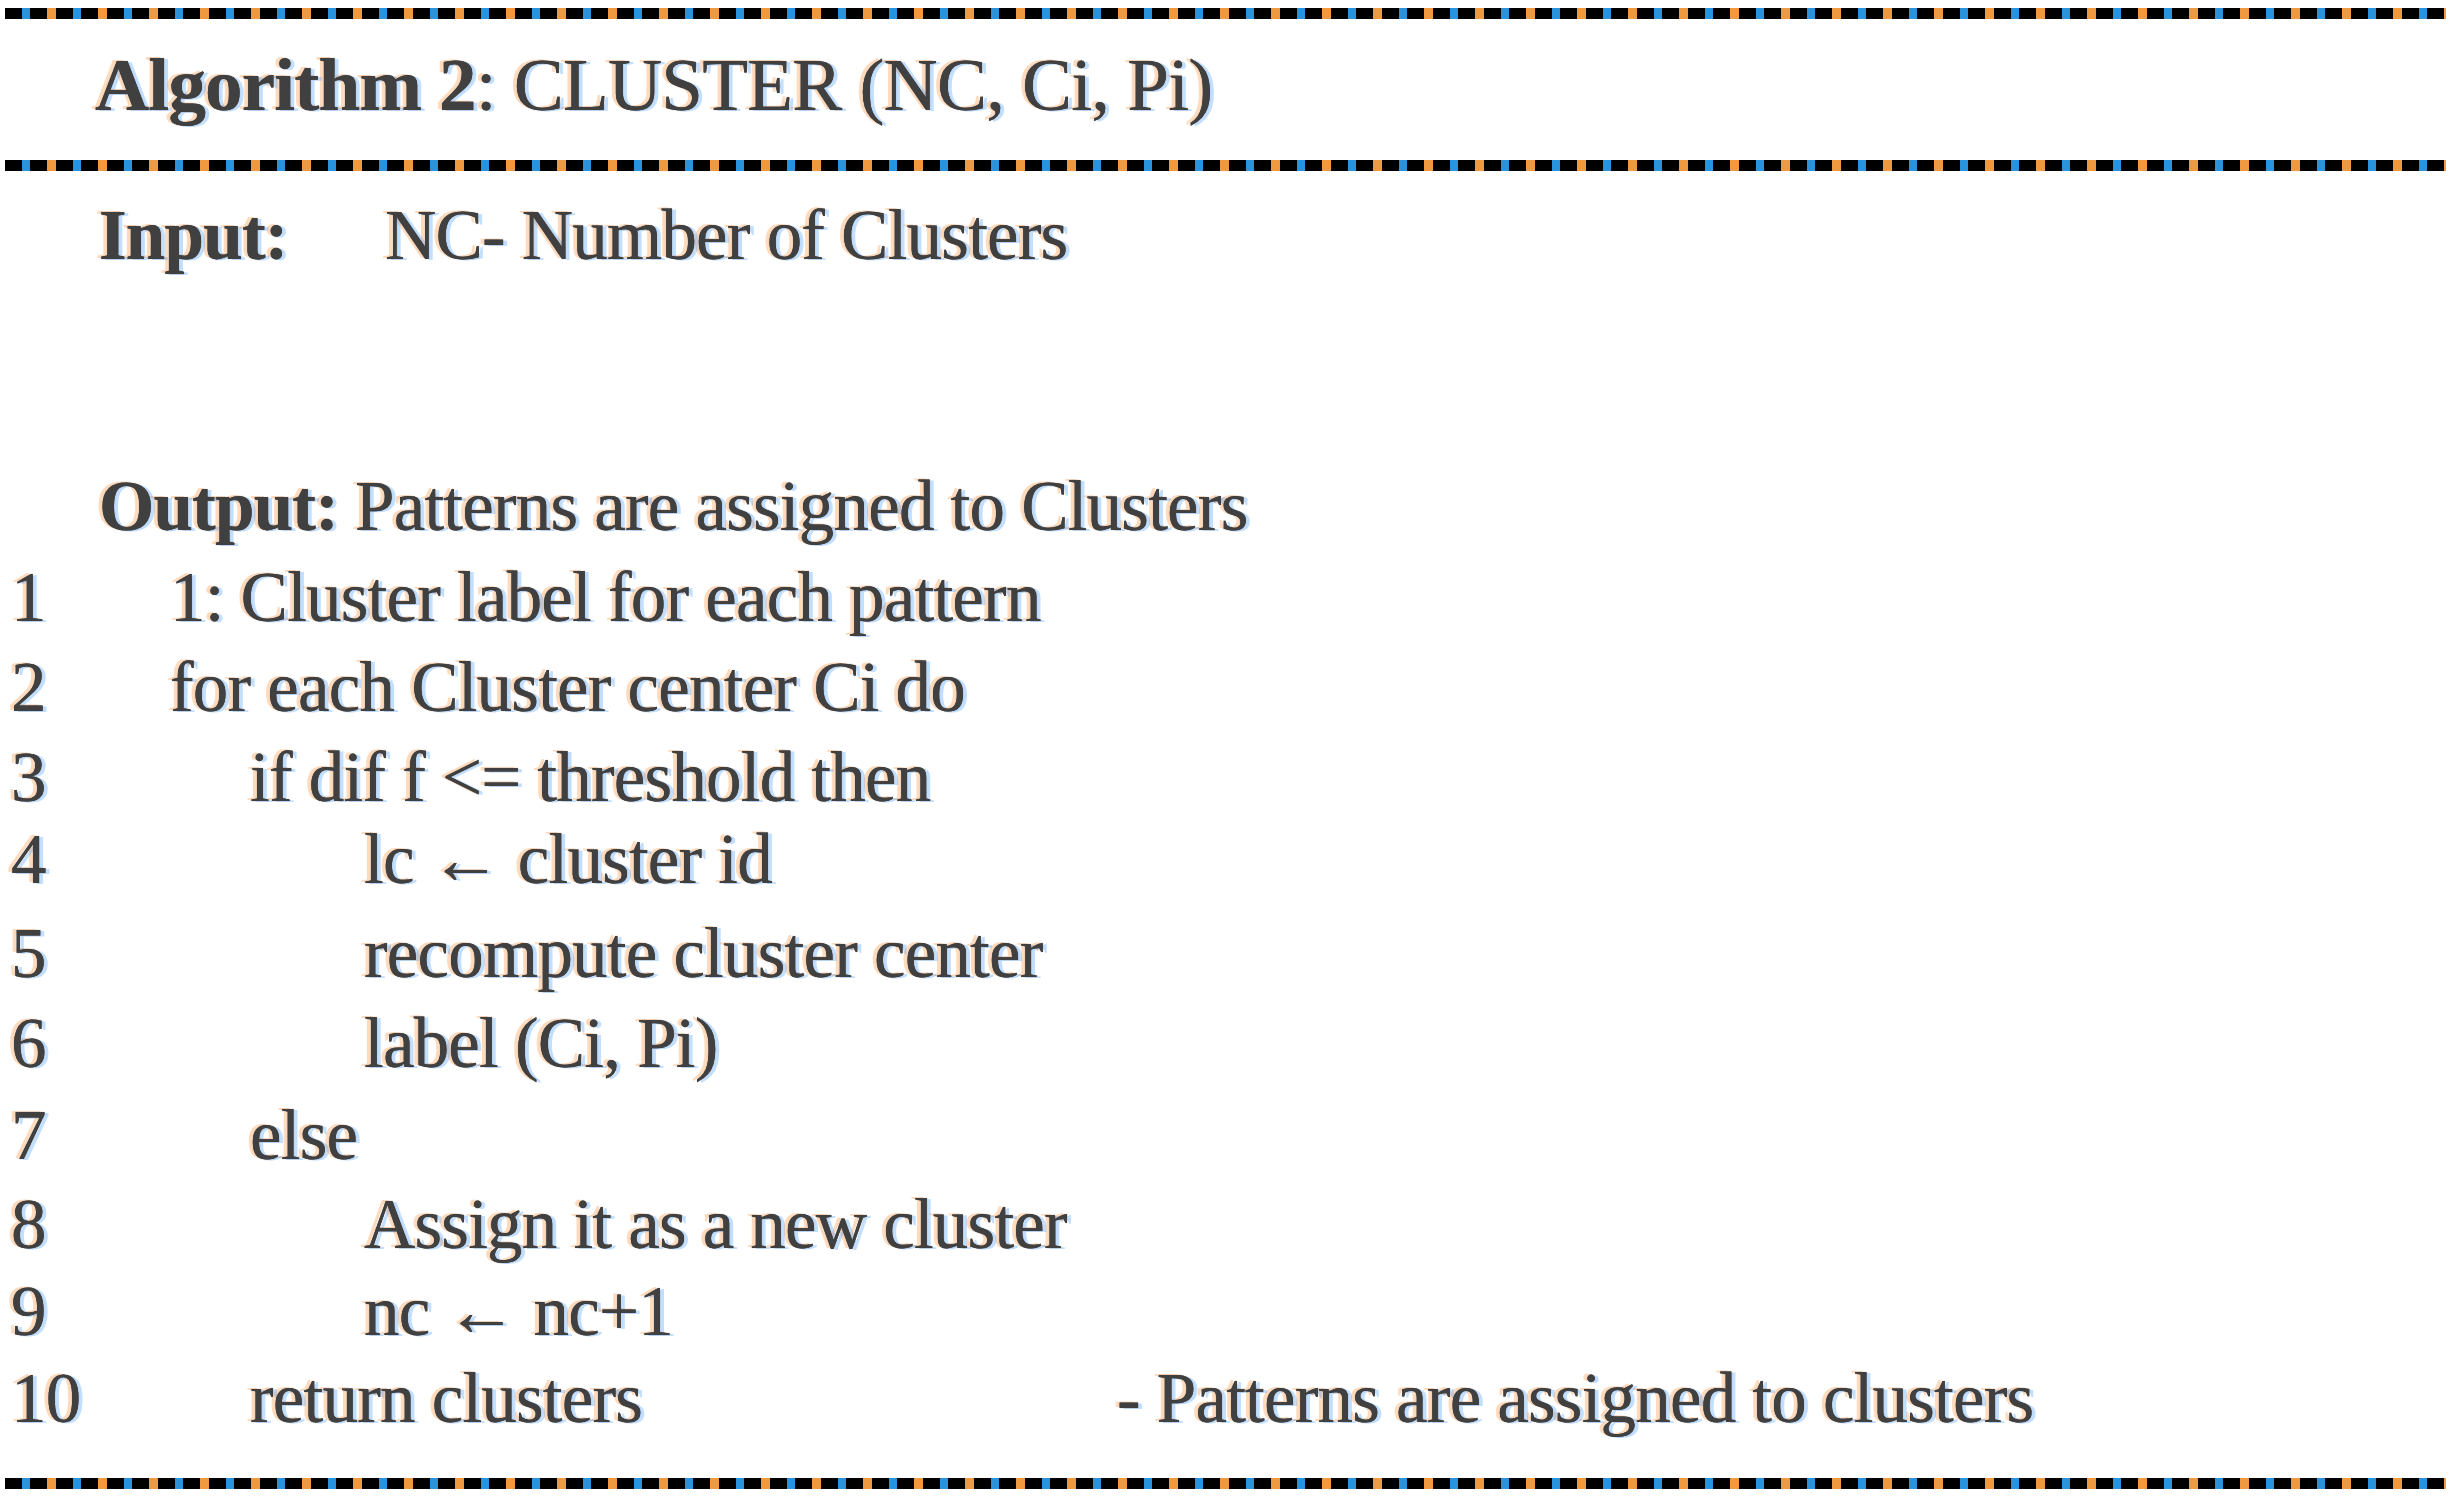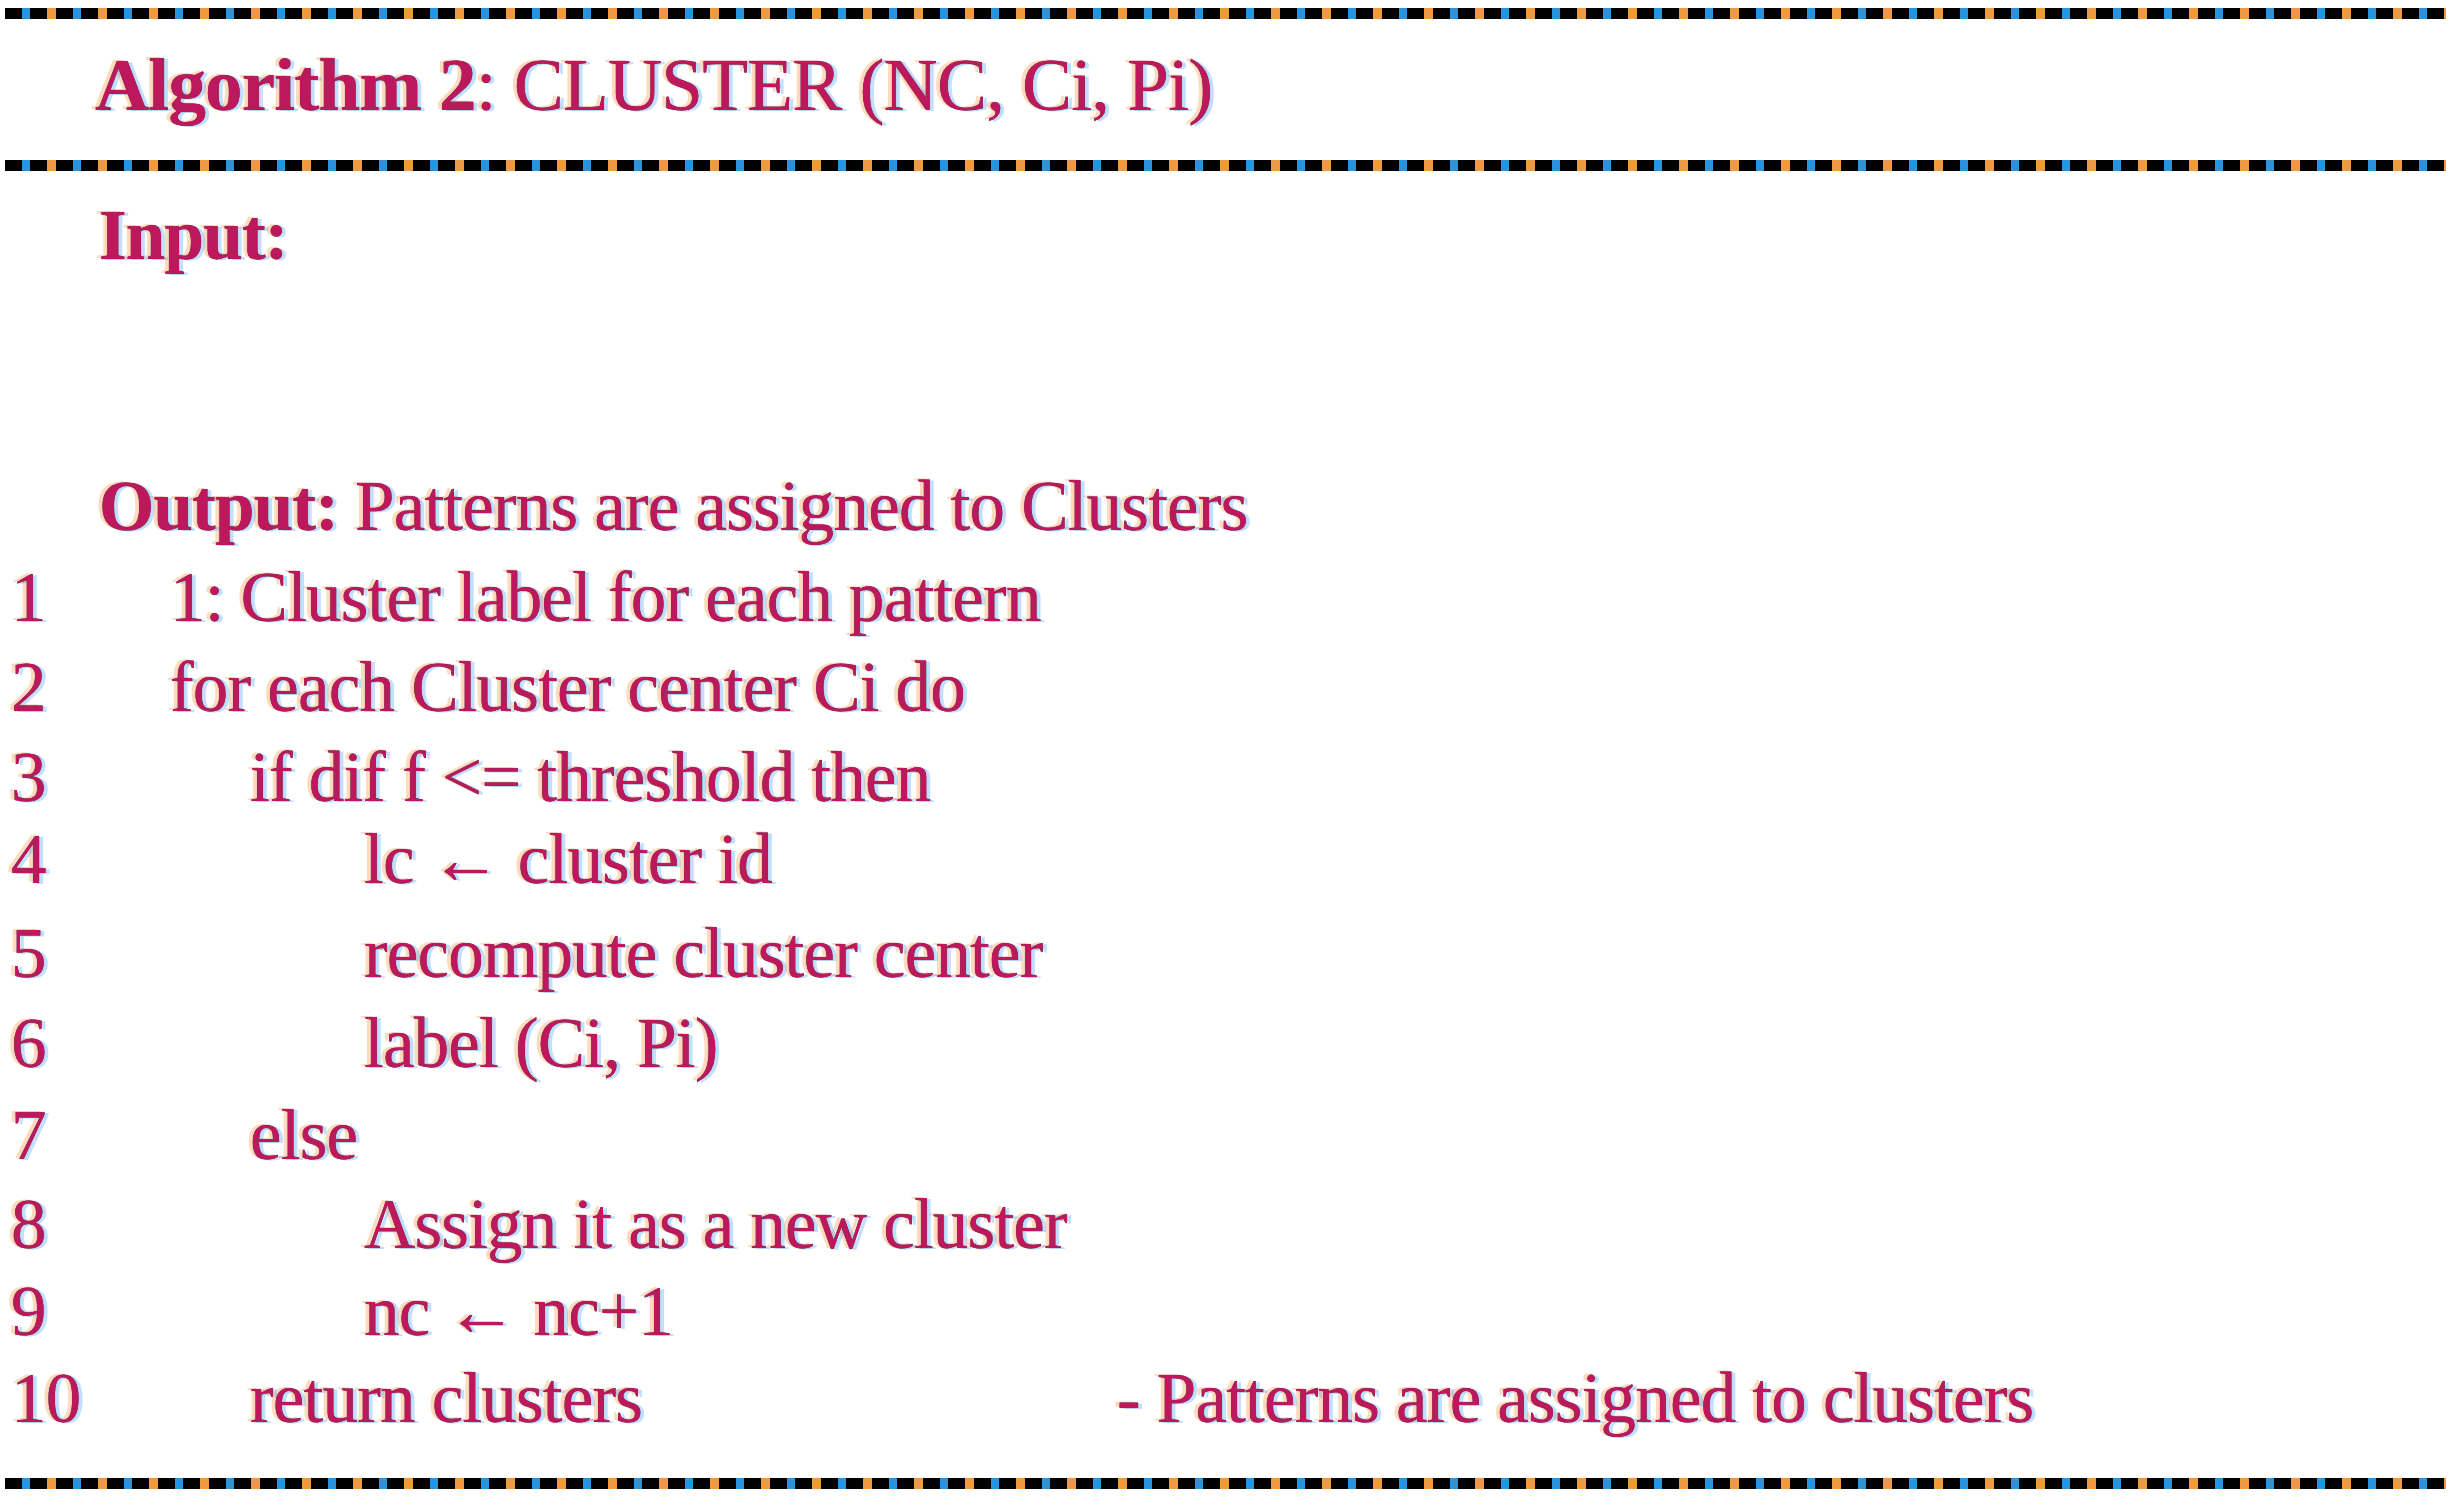--- a/index.html
+++ b/index.html
@@ -6,21 +6,21 @@
     margin: 0;
     padding: 0;
     background: #ffffff;
   }
   .frame {
     position: relative;
     width: 2450px;
     height: 1506px;
     background: #ffffff;
     font-family: "Liberation Serif", "DejaVu Serif", serif;
-    color: #be185d;
+    color: #404040;
     overflow: hidden;
   }
   
   .rule {
     position: absolute;
     left: 4.7px;
     width: 2441px;
     height: 11px;
     background: repeating-linear-gradient(90deg,
       #000000 0px, #000000 16.6px,
@@ -84,20 +84,21 @@
 
 <div class="frame">
 
   <div class="rule rule-top"></div>
 
   <div class="title-line fx"><span class="title-bold">Algorithm 2</span><span>: CLUSTER (NC, Ci, Pi)</span></div>
 
   <div class="rule rule-mid"></div>
 
   <div class="io-line fx" style="left:91px; top:200px;"><span class="io-label">Input:</span></div>
+  <div class="io-line fx" style="left:385px; top:200px;">NC- Number of Clusters</div>
 
   <div class="io-line fx" style="left:91px; top:471px;"><span class="io-label">Output:</span><span>&nbsp;</span><span>Patterns are assigned to Clusters</span></div>
 
   <div class="code-line fx" style="top:562px;">
     <span class="code-num">1</span>
     <span class="code-txt lvl1">1: Cluster label for each pattern</span>
   </div>
 
   <div class="code-line fx" style="top:652px;">
     <span class="code-num">2</span>

